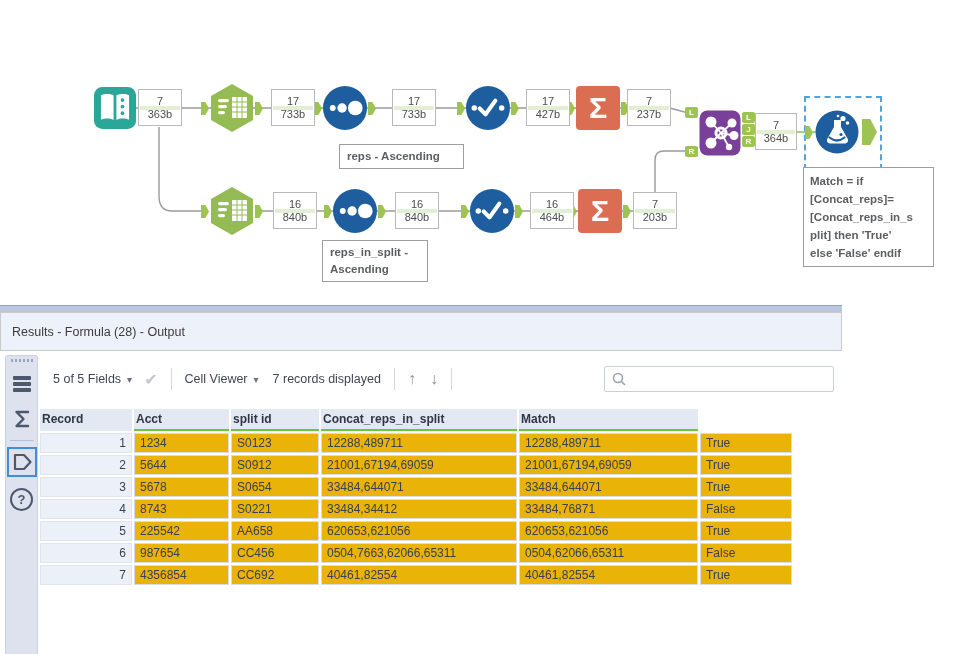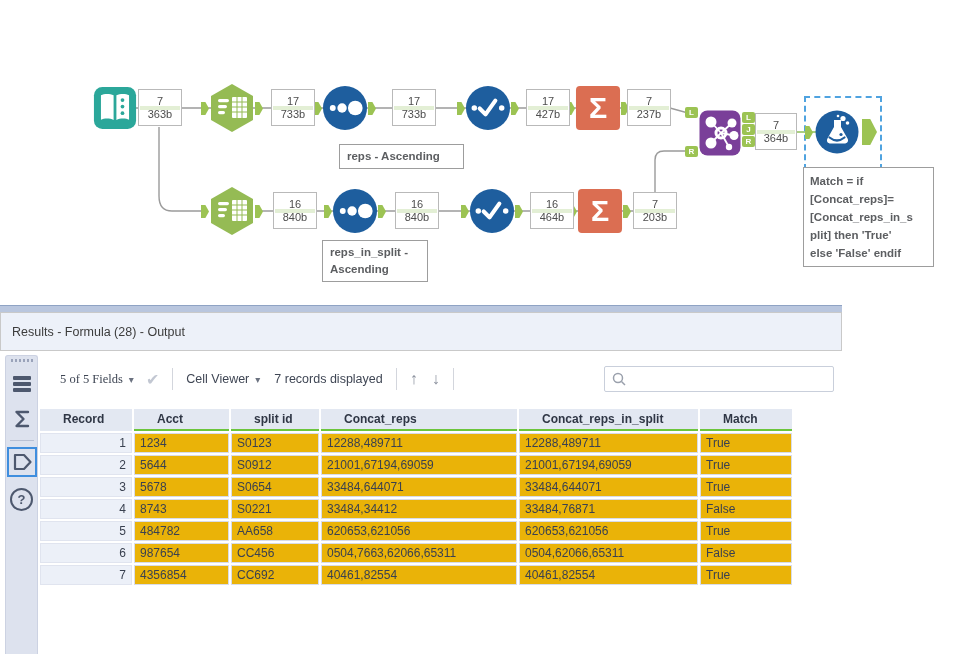--- a/index.html
+++ b/index.html
@@ -55,21 +55,21 @@
   .searchbox{margin-left:auto;margin-right:8px;width:230px;height:26px;background:#fff;
              border:1px solid #c9cfdb;border-radius:2px;display:flex;align-items:center;box-sizing:border-box;}
   .searchbox input{flex:1;border:none;outline:none;font-size:12.5px;color:#333;
                    font-family:"Liberation Sans",sans-serif;background:transparent;}
   .searchbox input::placeholder{color:#a0a6b2;}
 
   .tablewrap{position:absolute;left:40px;top:58px;}
   .trow{display:grid;grid-template-columns:92px 95px 88px 196px 179px 92px;
         column-gap:2px;margin-bottom:2px;}
   .th{box-sizing:border-box;height:22px;line-height:20px;background:#e3e8f2;font-weight:bold;
-      font-size:12px;color:#2f3645;padding:0 23px;border-bottom:2px solid #6cc53c;
+      font-size:12px;color:#2f3645;padding:0 2px;border-bottom:2px solid #6cc53c;
       white-space:nowrap;overflow:hidden;}
   .trow .th:first-child{border-bottom-color:transparent;}
   .td{box-sizing:border-box;height:20px;line-height:18px;background:#eab308;border:1px solid #d8dce8;
       font-size:12px;color:#3a4150;padding:0 5px;white-space:nowrap;overflow:hidden;}
   .td-record{background:#ecf0f8;border-color:#e0e4ef;text-align:right;}
 </style>
 </head>
 <body>
 
 <div class="canvas">
@@ -332,21 +332,21 @@
         <svg width="22" height="20">
           <path d="M4 3 H13 L19.5 10 L13 17 H4 Z" fill="none" stroke="#4d586e" stroke-width="2.2" stroke-linejoin="round"></path>
         </svg>
       </div>
       <div class="sicon">
         <span class="help-circle">?</span>
       </div>
     </div>
 
     <div class="toolbar">
-      <span style="margin-left:20px;font-family:Liberation Serif, serif;">5 of 5 Fields</span>
+      <span style="margin-left:13px;">5 of 5 Fields</span>
       <span class="caret">▾</span>
       <span class="check">✔</span>
       <span class="vsep"></span>
       <span>Cell Viewer</span>
       <span class="caret">▾</span>
       <span style="margin-left:14px;">7 records displayed</span>
       <span class="vsep"></span>
       <span class="arrow">↑</span>
       <span class="arrow" style="margin-left:14px;">↓</span>
       <span class="vsep"></span>
@@ -356,21 +356,20 @@
           <line x1="9.5" y1="9.5" x2="13" y2="13" stroke="#9aa0ac" stroke-width="1.5"></line>
         </svg>
       </div>
     </div>
 
     <div class="tablewrap">
       <div class="trow">
           <div class="th">Record</div>
           <div class="th">Acct</div>
           <div class="th">split id</div>
-          <div class="th">Concat_reps</div>
           <div class="th">Concat_reps_in_split</div>
           <div class="th">Match</div>
         </div>
       <div>
           <div class="trow">
             <div class="td td-record">1</div>
             <div class="td">1234</div>
             <div class="td">S0123</div>
             <div class="td">12288,489711</div>
             <div class="td">12288,489711</div>
@@ -395,21 +394,21 @@
           <div class="trow">
             <div class="td td-record">4</div>
             <div class="td">8743</div>
             <div class="td">S0221</div>
             <div class="td">33484,34412</div>
             <div class="td">33484,76871</div>
             <div class="td">False</div>
           </div>
           <div class="trow">
             <div class="td td-record">5</div>
-            <div class="td">484782</div>
+            <div class="td">225542</div>
             <div class="td">AA658</div>
             <div class="td">620653,621056</div>
             <div class="td">620653,621056</div>
             <div class="td">True</div>
           </div>
           <div class="trow">
             <div class="td td-record">6</div>
             <div class="td">987654</div>
             <div class="td">CC456</div>
             <div class="td">0504,7663,62066,65311</div>

